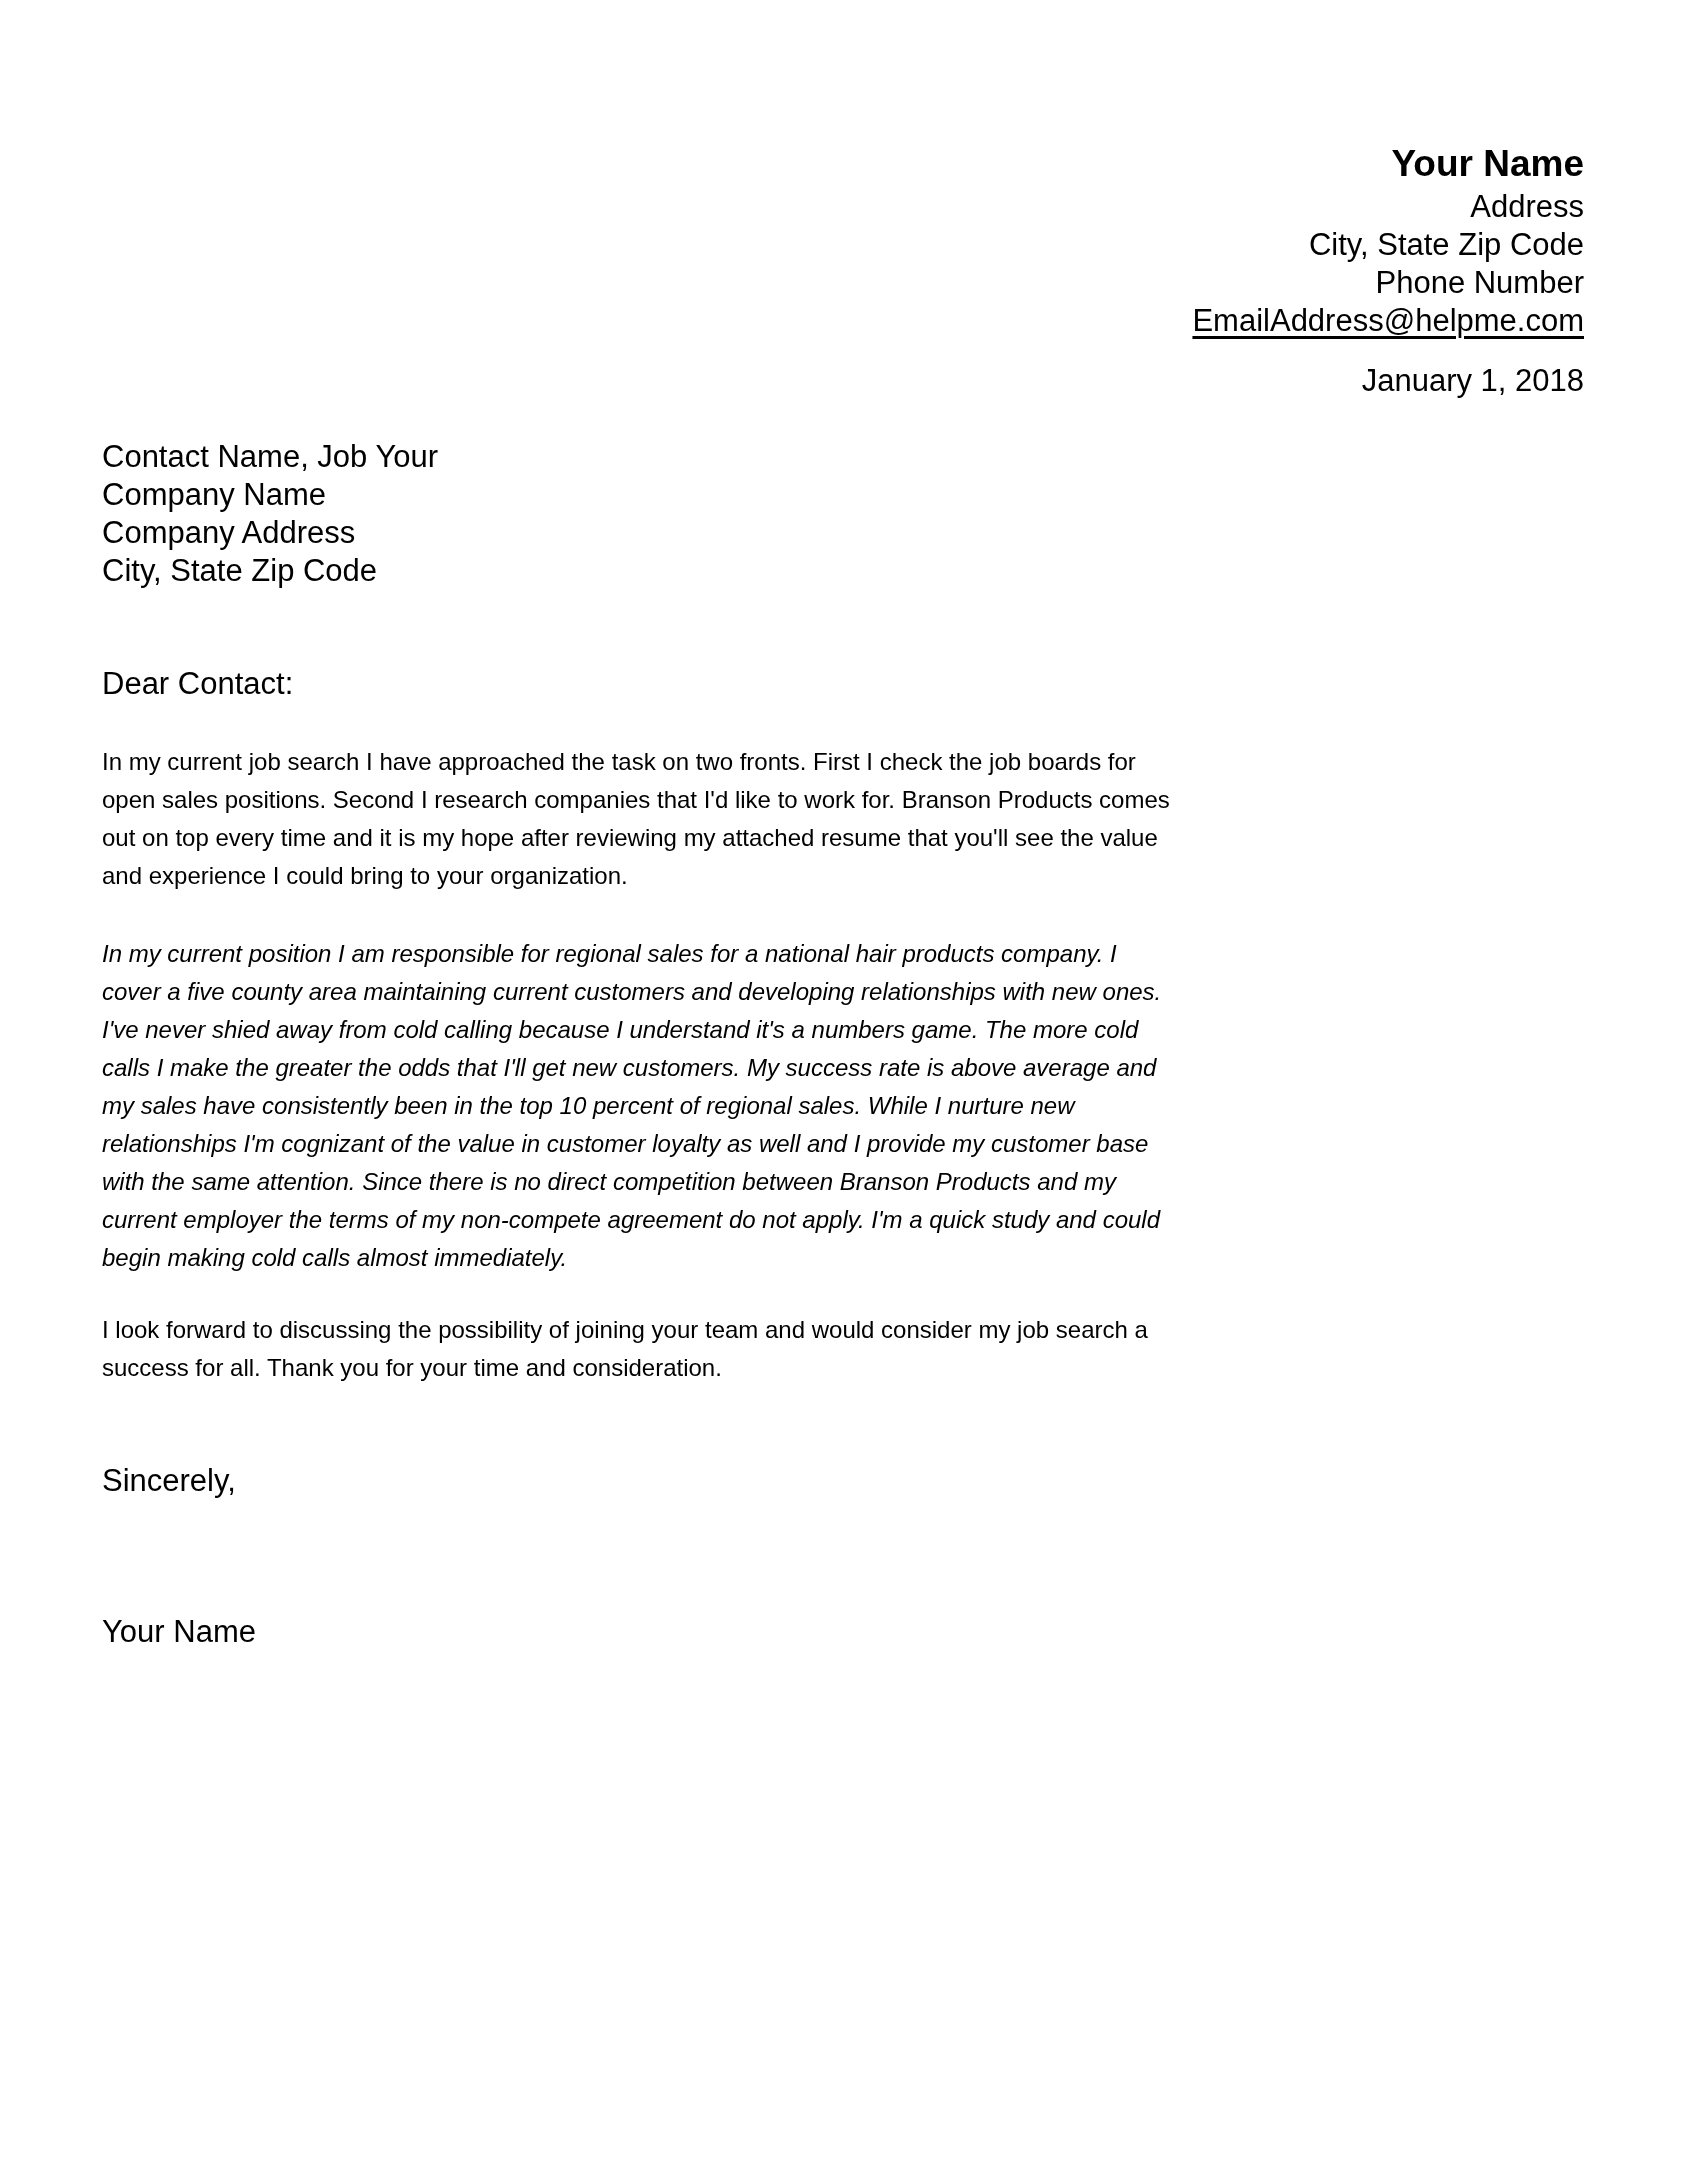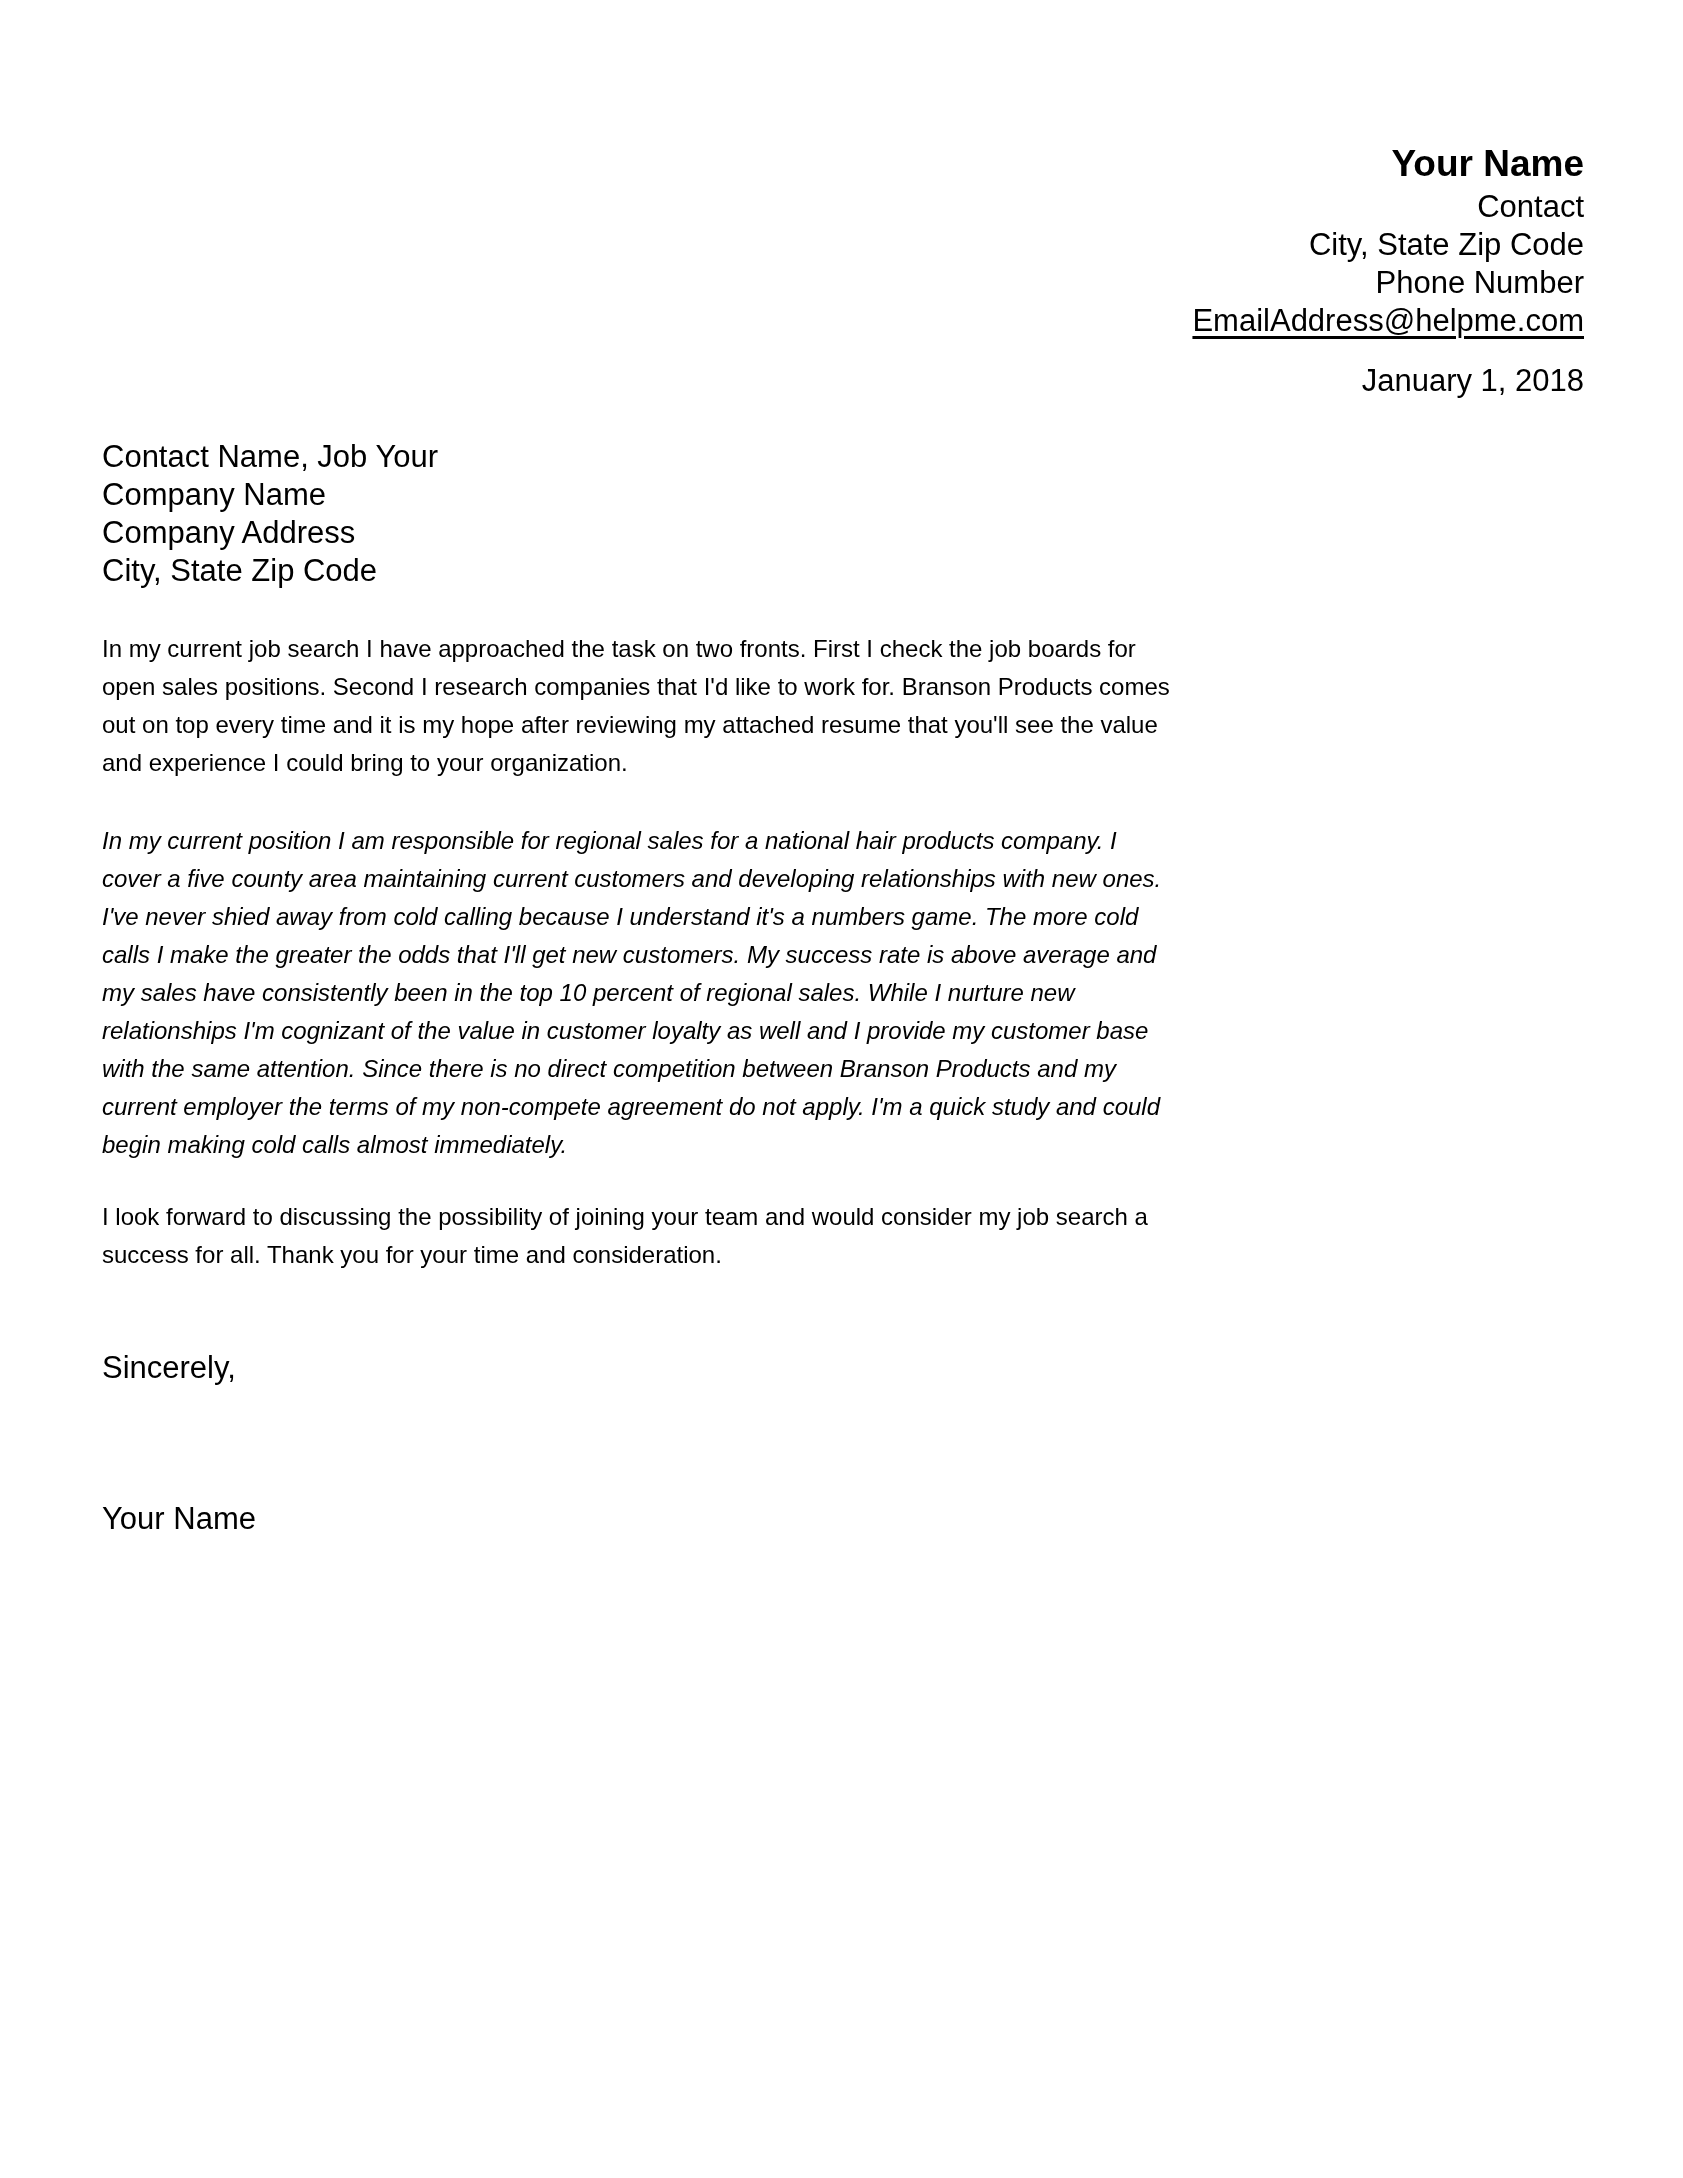--- a/index.html
+++ b/index.html
@@ -49,35 +49,36 @@
   .closing     { margin-top: 75px; }
   .signature   { margin-top: 113px; }
 </style>
 </head>
 <body>
 
 <div class="page">
 
   <div class="sender-block">
     <div class="sender-name">Your Name</div>
-    <div class="line">Contact</div>
+    <div class="line">Address</div>
     <div class="line">City, State Zip Code</div>
     <div class="line">Phone Number</div>
     <div class="line email">EmailAddress@helpme.com</div>
   </div>
 
   <div class="line date-line">January 1, 2018</div>
 
   <div class="recipient-block">
     <div class="line">Contact Name, Job Your</div>
     <div class="line">Company Name</div>
     <div class="line">Company Address</div>
     <div class="line">City, State Zip Code</div>
   </div>
 
+  <div class="line salutation">Dear Contact:</div>
 
   <div class="para para-1">In my current job search I have approached the task on two fronts. First I check the job boards for
 open sales positions. Second I research companies that I'd like to work for. Branson Products comes
 out on top every time and it is my hope after reviewing my attached resume that you'll see the value
 and experience I could bring to your organization.</div>
 
   <div class="para para-2">In my current position I am responsible for regional sales for a national hair products company. I
 cover a five county area maintaining current customers and developing relationships with new ones.
 I've never shied away from cold calling because I understand it's a numbers game. The more cold
 calls I make the greater the odds that I'll get new customers. My success rate is above average and

